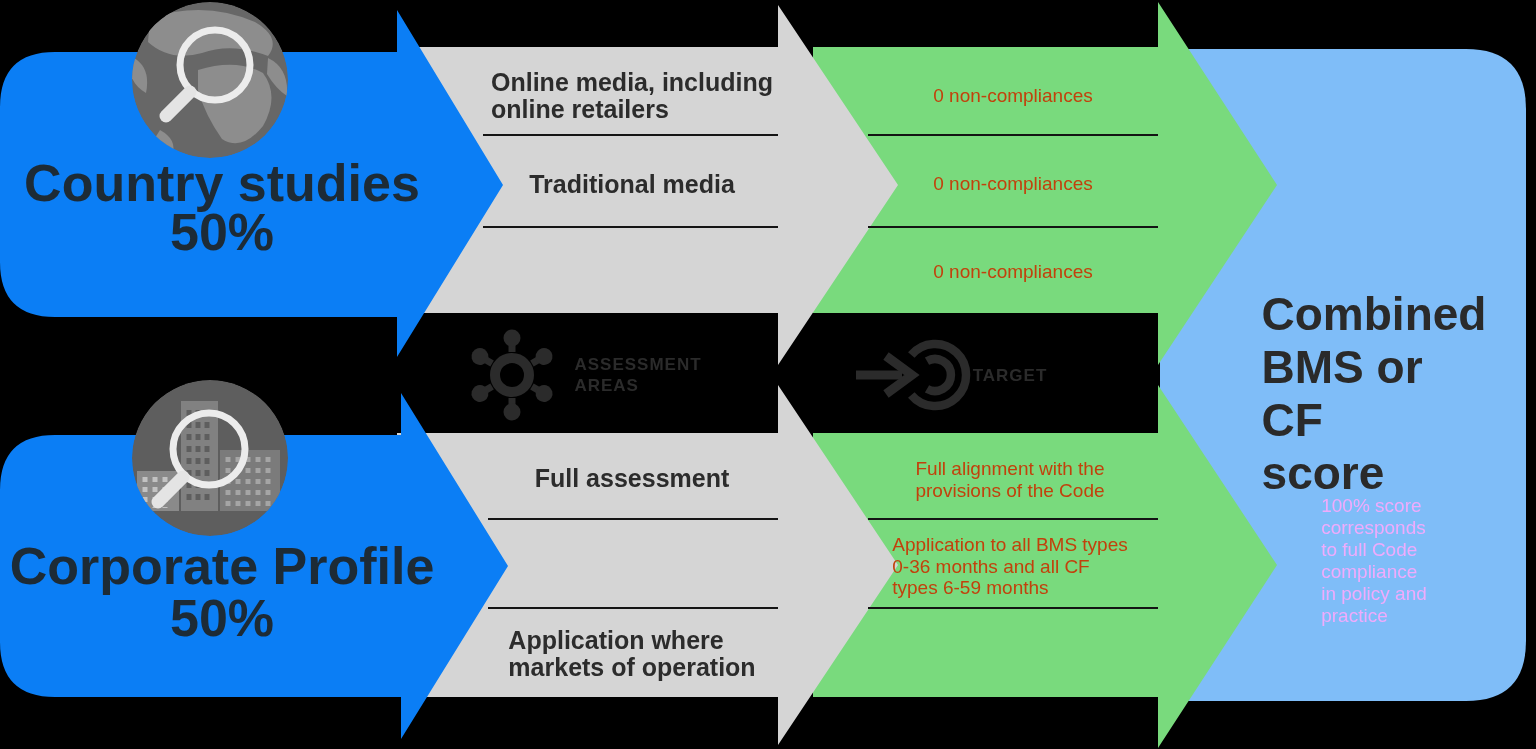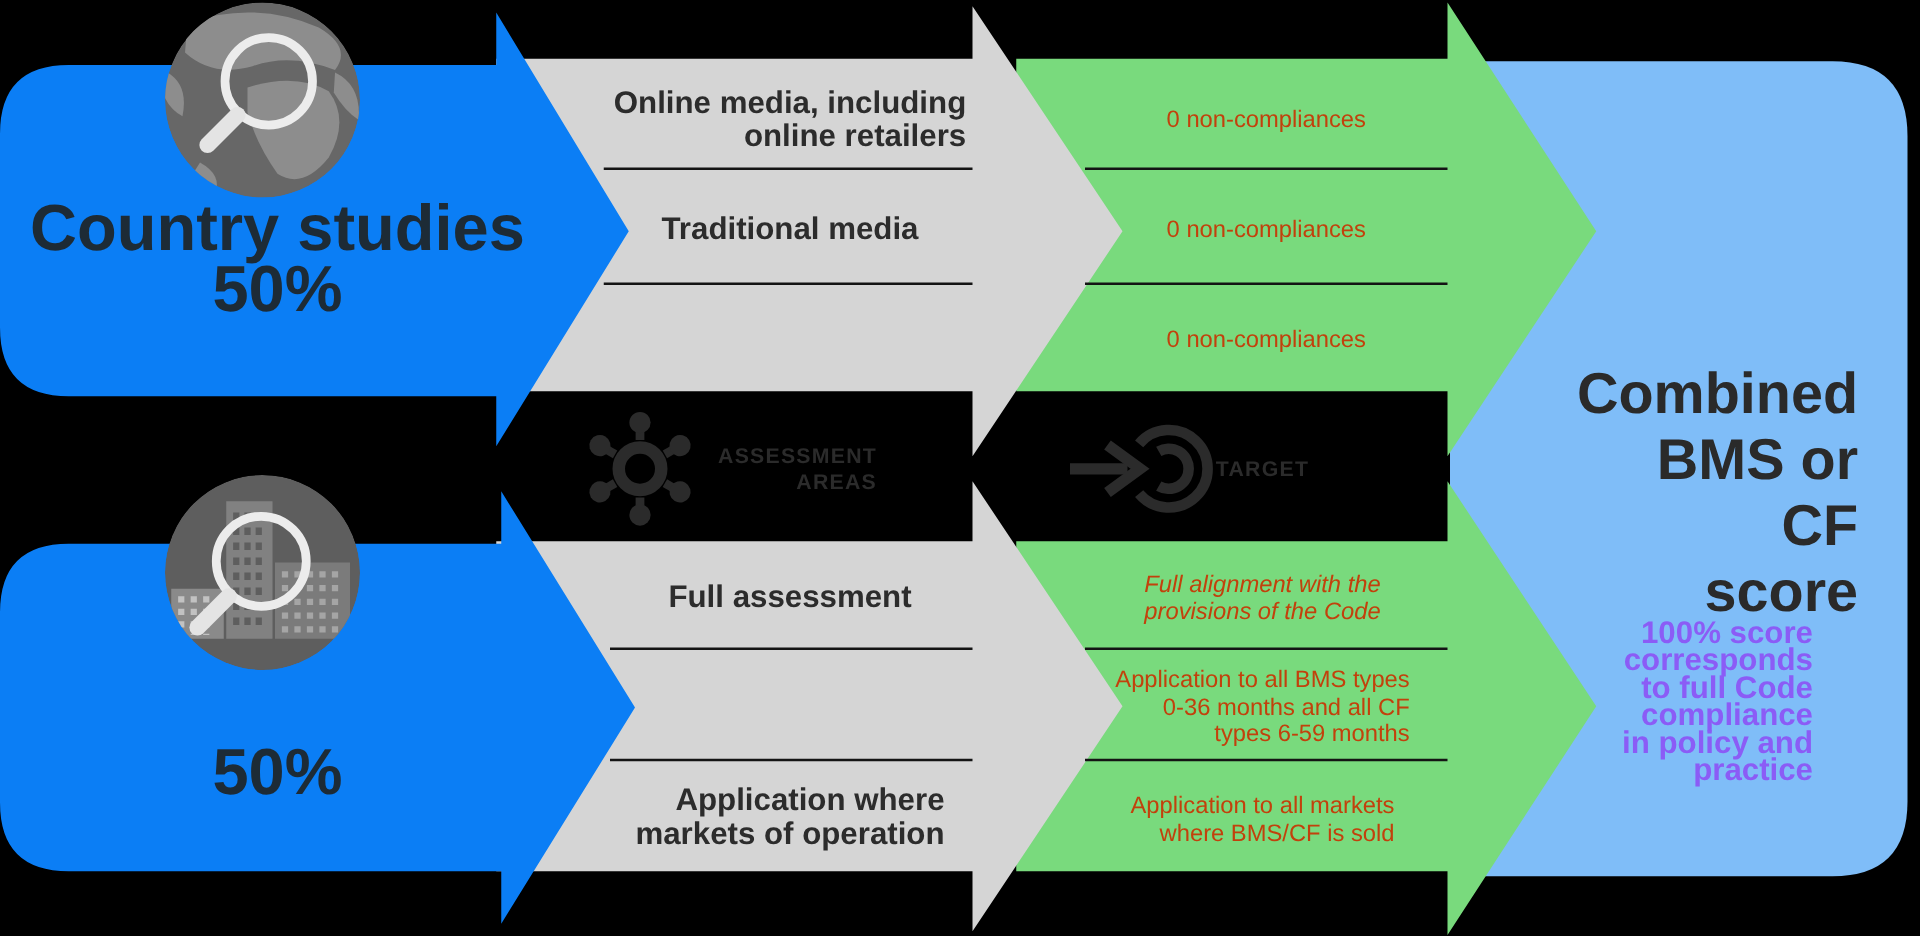--- a/index.html
+++ b/index.html
@@ -3,29 +3,29 @@
 <meta charset="utf-8">
 <style>
   html,body{margin:0;padding:0;background:#000;}
   .stage{
     position:relative;width:1536px;height:749px;background:#000;
     overflow:hidden;font-family:"Liberation Sans",sans-serif;
   }
   .stage svg{position:absolute;left:0;top:0;width:1536px;height:749px;}
   .txt{
     position:absolute;transform:translate(-50%,-50%);
-    white-space:pre-line;text-align:right;
+    white-space:pre-line;text-align:left;
     font-family:"Liberation Sans",sans-serif;
   }
   .blue-title{font-size:52px;font-weight:bold;color:#1d2b36;line-height:1.15;}
   .gray-row{font-size:25px;font-weight:bold;color:#2c2c2c;line-height:27px;}
   .green-row{font-size:19px;font-weight:400;color:#c2410c;line-height:21.5px;}
   .band-label{font-size:17px;font-weight:bold;color:#2b2b2b;line-height:21px;letter-spacing:1px;}
   .combined-title{font-size:46px;font-weight:bold;color:#2a2a2a;line-height:53px;margin-top:20px;}
-  .combined-sub{font-size:25px;font-weight:700;color:#8b5cf6;line-height:22px;}
+  .combined-sub{font-size:19px;font-weight:400;color:#f0abfc;line-height:22px;}
 </style>
 </head>
 <body>
 
 <div class="stage">
 
   <svg viewBox="0 0 1536 749">
     <defs>
       <clipPath id="clip-globe">
           <circle cx="210" cy="80" r="78"></circle>
@@ -145,45 +145,44 @@
     <g stroke="#2b2b2b" fill="none">
       <line x1="856" y1="375" x2="902" y2="375" stroke-width="9"></line>
       <path d="M886,356 L912,375 L886,394" stroke-width="9"></path>
       <path d="M911.3,355.1 A31,31 0 1 1 911.3,394.9" stroke-width="8.5"></path>
       <path d="M927,361.1 A16,16 0 1 1 927,388.9" stroke-width="8.5"></path>
     </g>
   </svg>
 
   <div class="txt blue-title" style="left:222px;top:184px;">Country studies</div>
   <div class="txt blue-title" style="left:222px;top:233px;">50%</div>
+  <div class="txt blue-title" style="left:222px;top:567px;">Corporate Profile</div>
   <div class="txt blue-title" style="left:222px;top:619px;">50%</div>
 
   <div class="txt gray-row" style="left:632px;top:96px;">Online media, including
 online retailers</div>
   <div class="txt gray-row" style="left:632px;top:184px;">Traditional media</div>
 
   <div class="txt green-row" style="left:1013px;top:96px;">0 non-compliances</div>
   <div class="txt green-row" style="left:1013px;top:184px;">0 non-compliances</div>
   <div class="txt green-row" style="left:1013px;top:272px;">0 non-compliances</div>
 
   <div class="txt band-label" style="left:638px;top:375px;">ASSESSMENT
 AREAS</div>
   <div class="txt band-label" style="left:1010px;top:375px;">TARGET</div>
 
   <div class="txt gray-row" style="left:632px;top:478px;">Full assessment</div>
   <div class="txt gray-row" style="left:632px;top:654px;">Application where
 markets of operation</div>
 
-  <div class="txt green-row" style="left:1010px;top:479px;font-style:italic;">Full alignment with the
+  <div class="txt green-row" style="left:1010px;top:479px;">Full alignment with the
 provisions of the Code</div>
   <div class="txt green-row" style="left:1010px;top:566px;">Application to all BMS types
 0-36 months and all CF
 types 6-59 months</div>
-  <div class="txt green-row" style="left:1010px;top:656px;">Application to all markets
-where BMS/CF is sold</div>
 
   <div class="txt combined-title" style="left:1374px;top:374px;">Combined
 BMS or CF
 score</div>
   <div class="txt combined-sub" style="left:1374px;top:561px;">100% score
 corresponds
 to full Code
 compliance
 in policy and
 practice</div>

